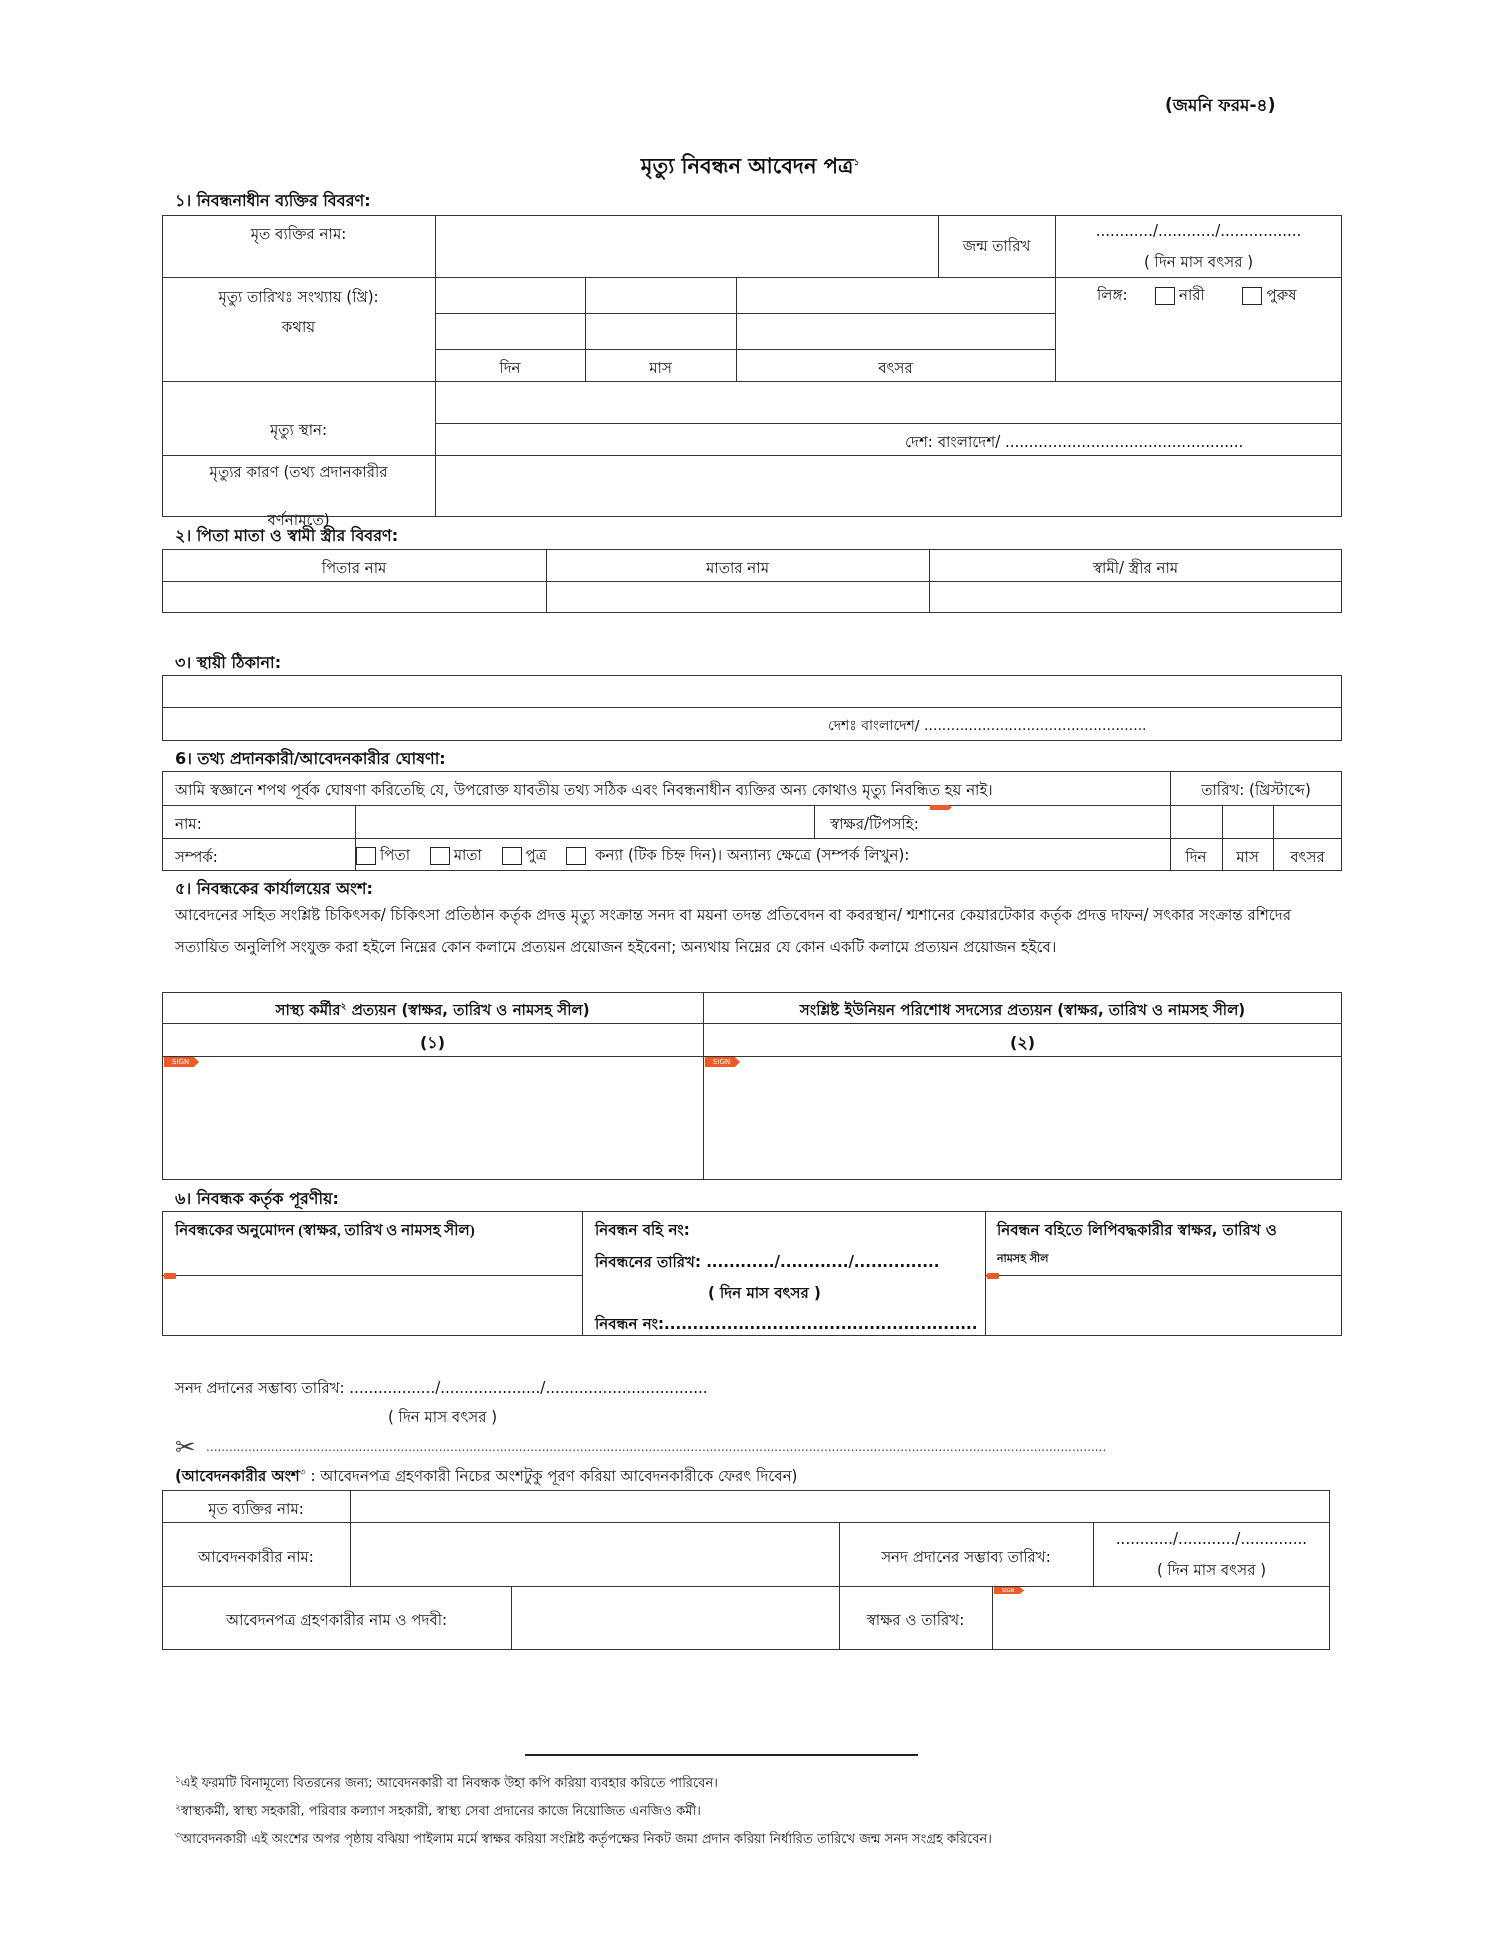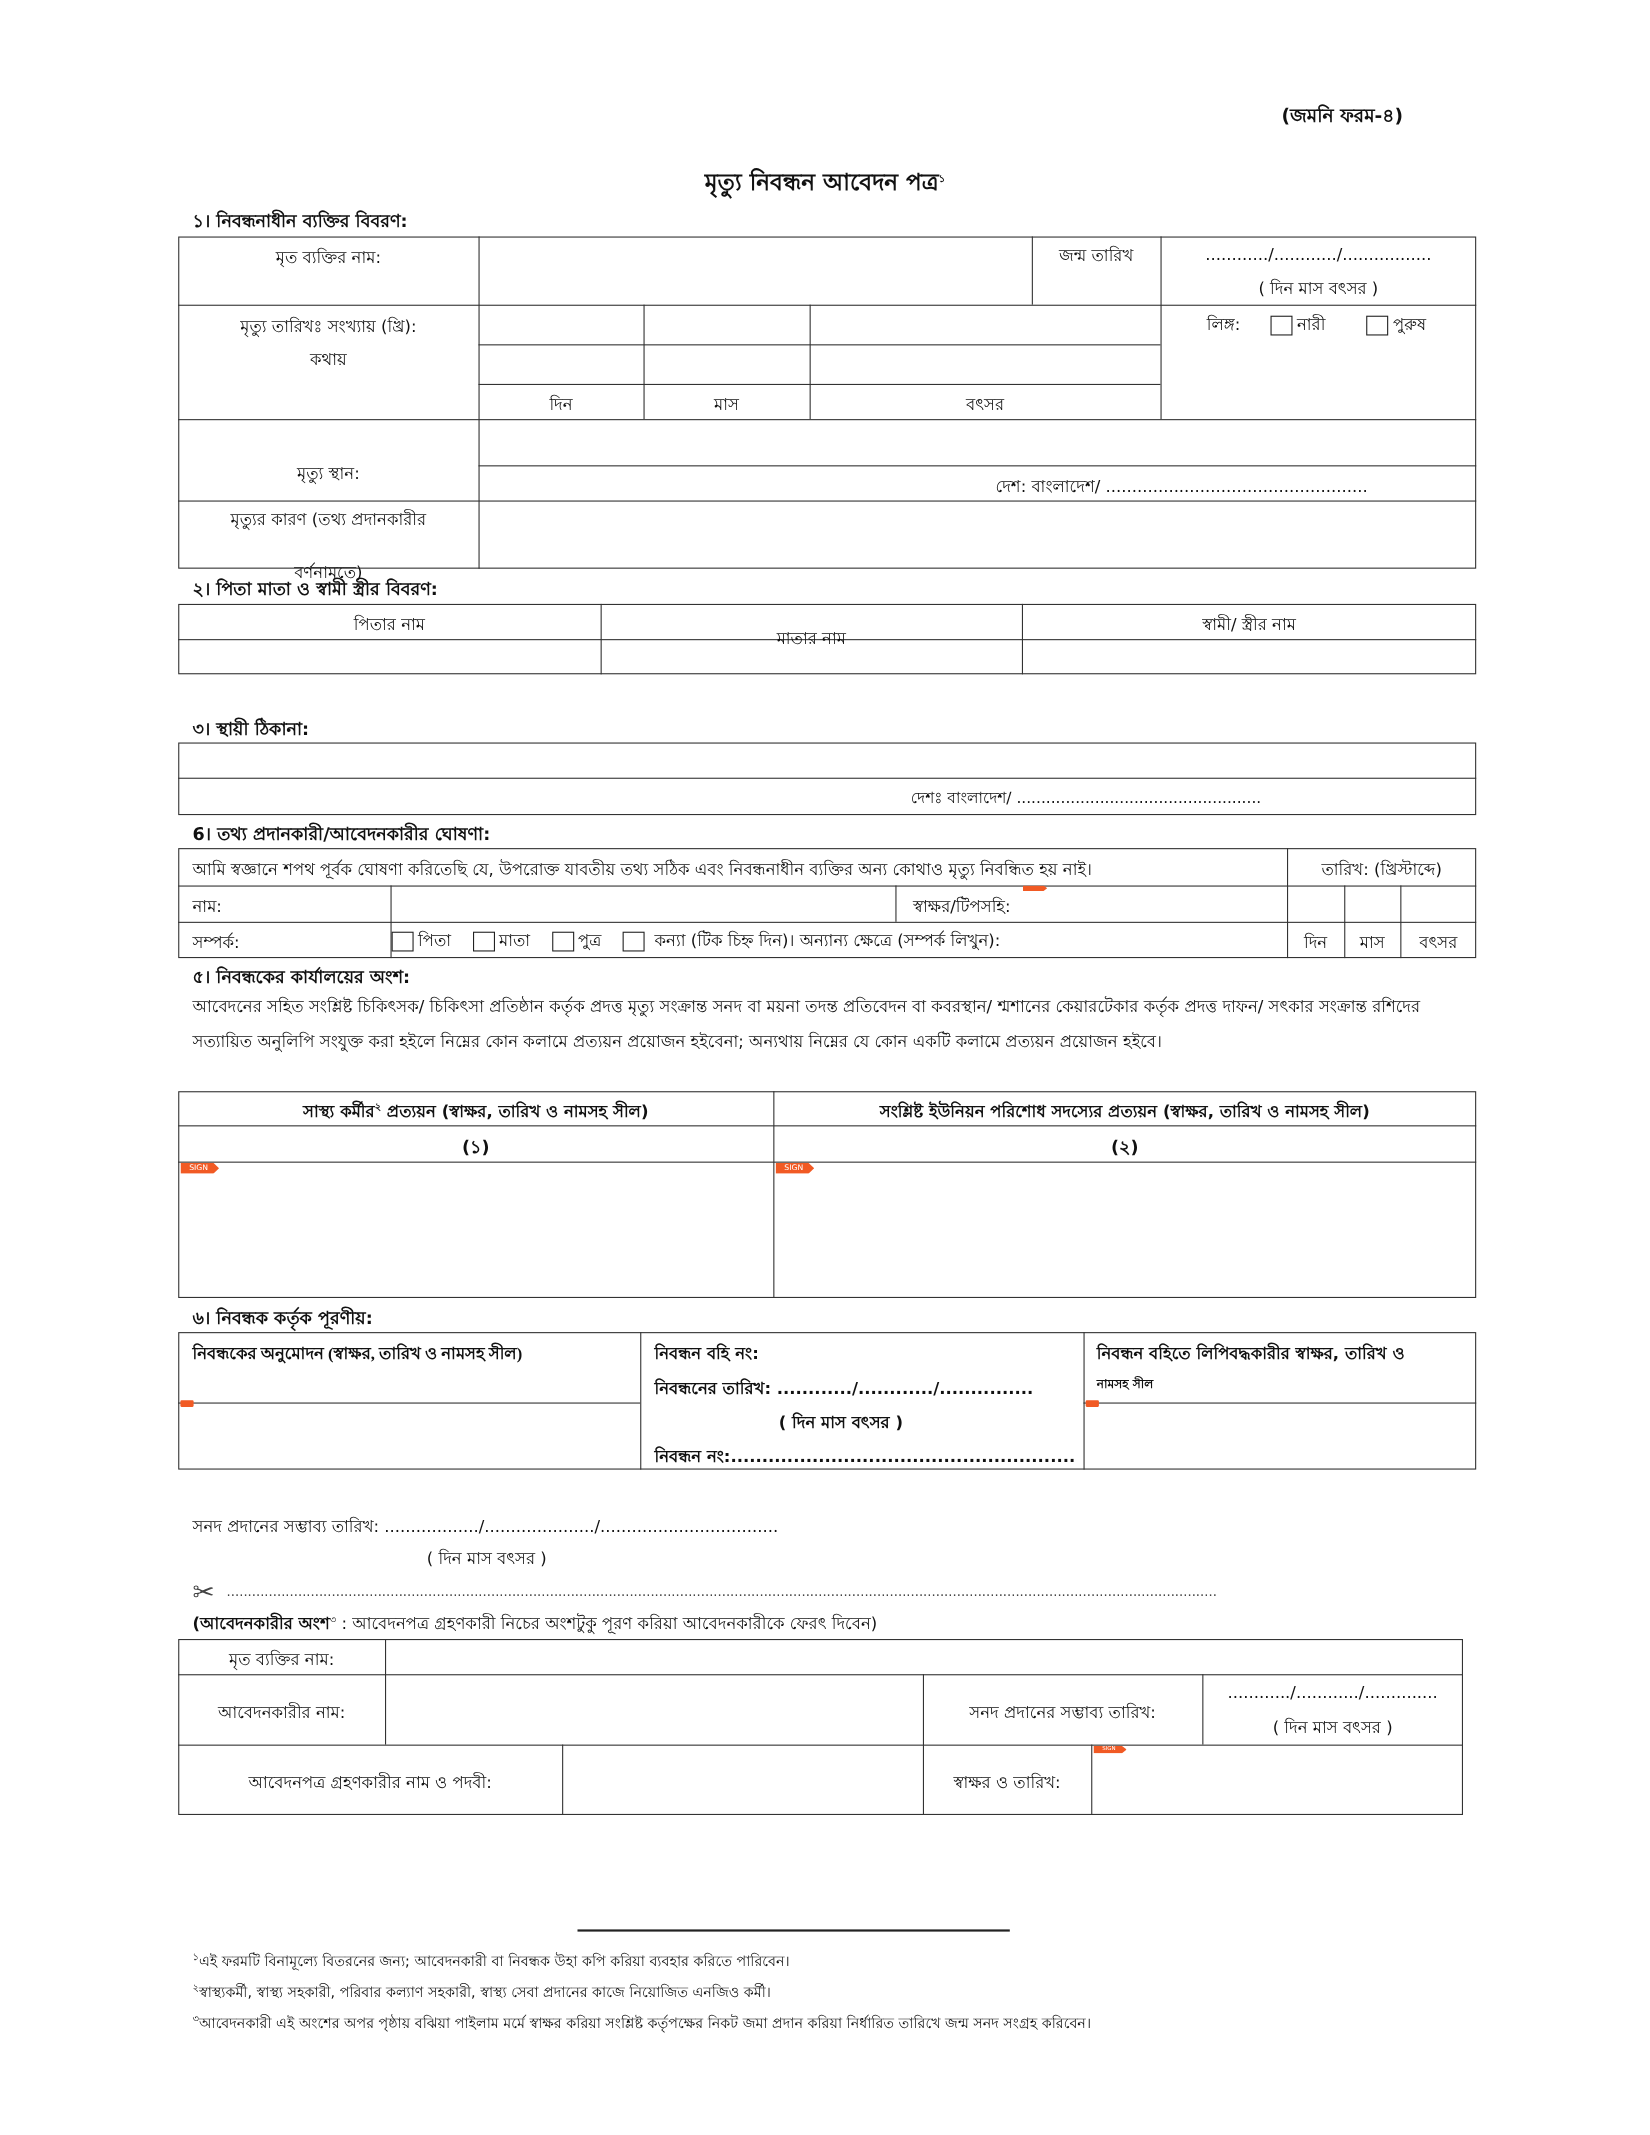--- a/index.html
+++ b/index.html
@@ -39,21 +39,21 @@
 <div class="hl" style="left:162px;top:455px;width:1180px;"></div>
 
 <div class="vl" style="left:435px;top:215px;height:302px;"></div>
 <div class="vl" style="left:938px;top:215px;height:62px;"></div>
 <div class="vl" style="left:1055px;top:215px;height:166px;"></div>
 <div class="vl" style="left:585px;top:277px;height:104px;"></div>
 <div class="vl" style="left:736px;top:277px;height:104px;"></div>
 
 <div class="t c" style="left:162px;width:273px;top:222px;">মৃত ব্যক্তির নাম:</div>
 <div class="abs" style="left:437px;top:217px;width:500px;height:59px;"></div>
-<div class="t c" style="left:938px;width:117px;top:220px;">জন্ম তারিখ</div>
+<div class="t c" style="left:938px;width:117px;top:234px;">জন্ম তারিখ</div>
 <div class="t c" style="left:1055px;width:287px;top:222px;">............/............/.................</div>
 <div class="t c" style="left:1055px;width:287px;top:250px;">( দিন         মাস         বৎসর )</div>
 
 <div class="t c" style="left:162px;width:273px;top:285px;">মৃত্যু তারিখঃ সংখ্যায় (খ্রি):</div>
 <div class="t c" style="left:162px;width:273px;top:315px;">কথায়</div>
 <div class="abs" style="left:437px;top:279px;width:147px;height:33px;"></div>
 <div class="abs" style="left:587px;top:279px;width:148px;height:33px;"></div>
 <div class="abs" style="left:738px;top:279px;width:316px;height:33px;"></div>
 <div class="abs" style="left:437px;top:315px;width:147px;height:33px;"></div>
 <div class="abs" style="left:587px;top:315px;width:148px;height:33px;"></div>
@@ -77,21 +77,21 @@
 <div class="t c" style="left:162px;width:273px;top:460px;">মৃত্যুর কারণ (তথ্য প্রদানকারীর</div>
 <div class="t c" style="left:162px;width:273px;top:508px;">বর্ণনামতে)</div>
 <div class="abs" style="left:437px;top:457px;width:904px;height:58px;"></div>
 
 <div class="t sec" style="left:175px;top:523px;">২। পিতা মাতা ও স্বামী স্ত্রীর বিবরণ:</div>
 <div class="box" style="left:162px;top:549px;width:1180px;height:64px;"></div>
 <div class="hl" style="left:162px;top:581px;width:1180px;"></div>
 <div class="vl" style="left:546px;top:549px;height:64px;"></div>
 <div class="vl" style="left:929px;top:549px;height:64px;"></div>
 <div class="t c" style="left:162px;width:384px;top:556px;">পিতার নাম</div>
-<div class="t c" style="left:546px;width:383px;top:556px;margin-top:12px;">মাতার নাম</div>
+<div class="t c" style="left:546px;width:383px;top:556px;">মাতার নাম</div>
 <div class="t c" style="left:929px;width:413px;top:556px;">স্বামী/ স্ত্রীর নাম</div>
 <div class="abs" style="left:164px;top:583px;width:381px;height:29px;"></div>
 <div class="abs" style="left:548px;top:583px;width:380px;height:29px;"></div>
 <div class="abs" style="left:931px;top:583px;width:410px;height:29px;"></div>
 
 <div class="t sec" style="left:175px;top:650px;">৩। স্থায়ী ঠিকানা:</div>
 <div class="box" style="left:162px;top:675px;width:1180px;height:66px;"></div>
 <div class="hl" style="left:162px;top:707px;width:1180px;"></div>
 <div class="abs" style="left:164px;top:677px;width:1176px;height:29px;"></div>
 <div class="t" style="left:828px;top:714px;font-size:14px;">দেশঃ বাংলাদেশ/  ..................................................</div>

